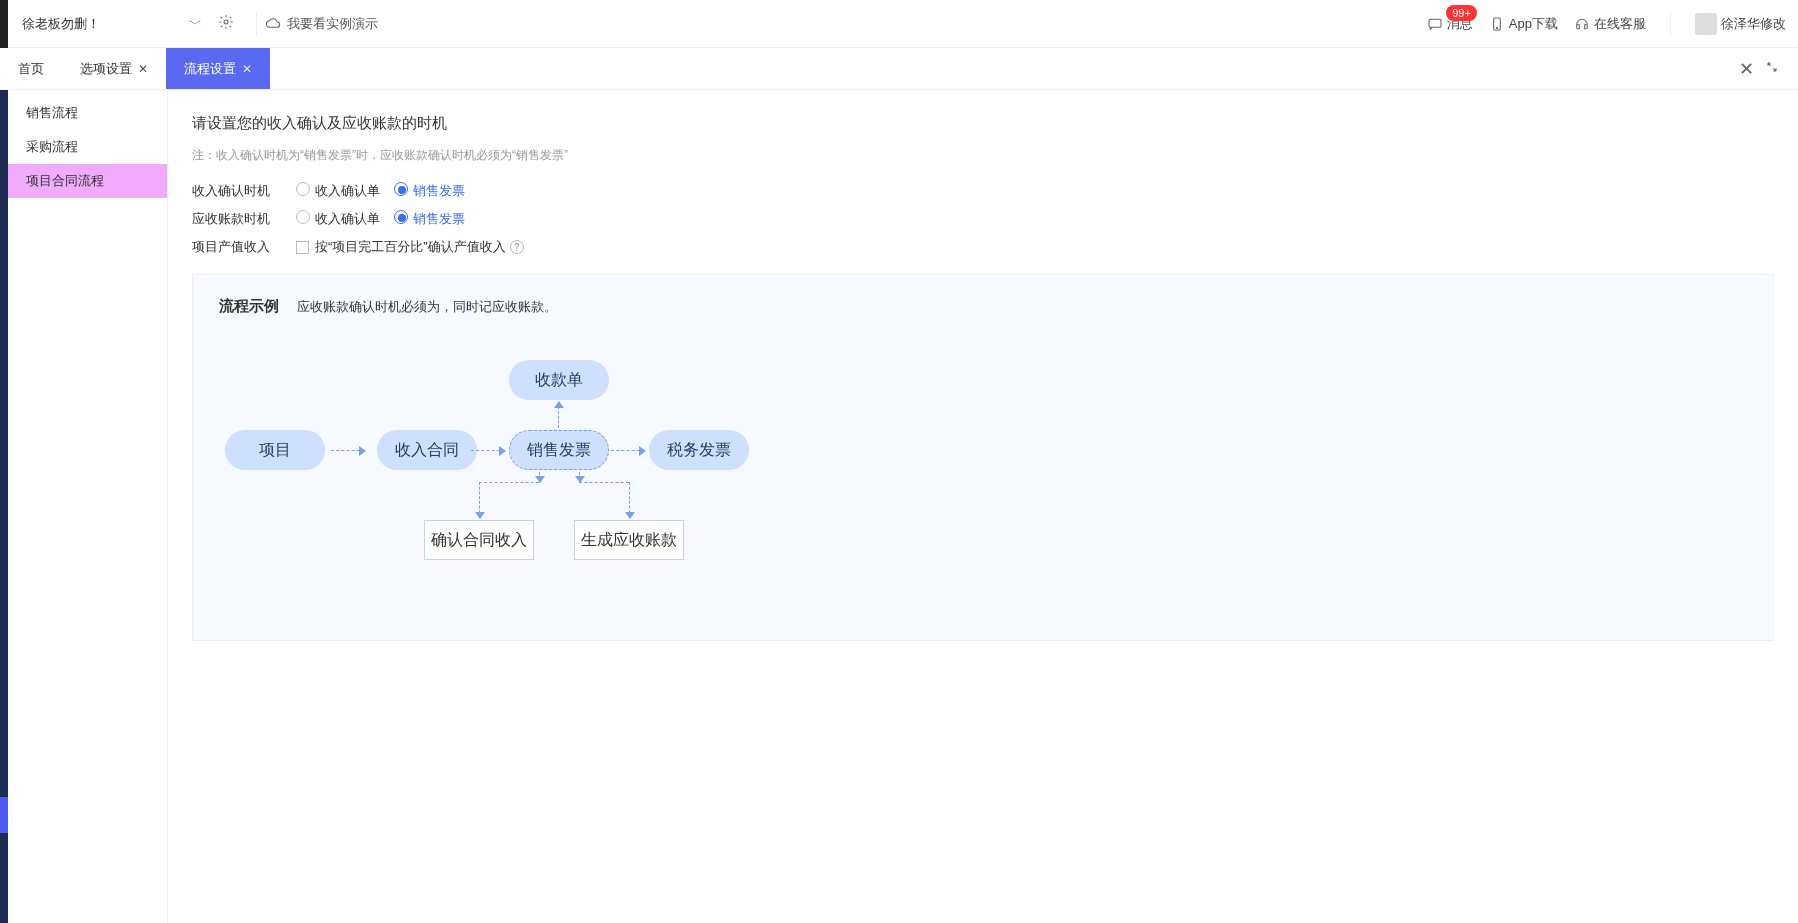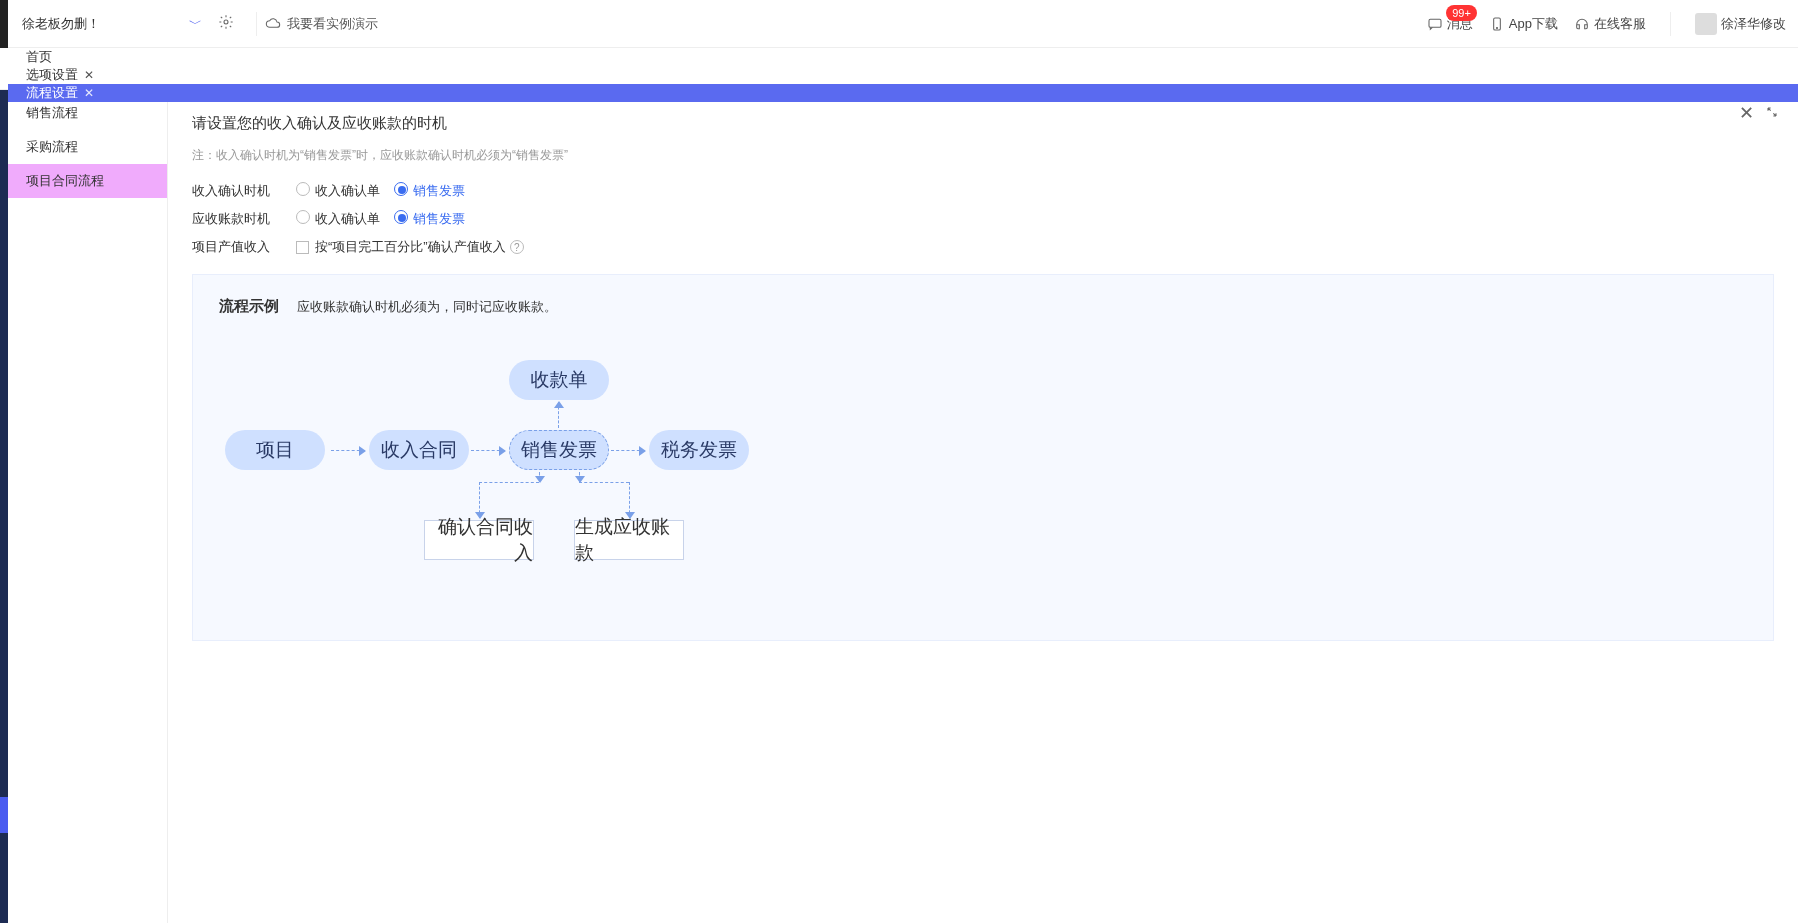--- a/index.html
+++ b/index.html
@@ -13,21 +13,21 @@
   .gear { margin-left: 6px; margin-right: 14px; color:#666; cursor:pointer;}
   .divider-v { width:1px; height:24px; background:#eee; margin: 0 8px; }
   .demo-link { display:flex; align-items:center; gap:6px; color:#555; cursor:pointer;}
   .spacer { flex:1; }
   .top-right { display:flex; align-items:center; gap:16px; }
   .top-item { display:flex; align-items:center; gap:4px; color:#444; cursor:pointer; position:relative;}
   .badge { position:absolute; top:-10px; right:-4px; background:#f33; color:#fff; border-radius:10px; font-size:11px; padding:1px 6px; line-height:14px;}
   .avatar { width:22px; height:22px; border-radius:3px; background:#ddd; display:inline-block;}
   
   
-  .tabsrow { display:flex; align-items:stretch; height:42px; border-bottom:1px solid #eee; padding-left:8px; position:relative;flex-direction:column;}
+  .tabsrow { display:flex; align-items:stretch; height:42px; border-bottom:1px solid #eee; position:relative;}
   .tab { display:flex; align-items:center; padding:0 18px; color:#333; cursor:pointer; gap:6px;}
   .tab.active { background:#5a6af0; color:#fff;}
   .tab .x { font-size:12px; opacity:.85;}
   .tabsrow .close-panel { margin-left:auto; display:flex; align-items:center; padding:0 14px; }
   .close-panel .x-btn { font-size:18px; color:#666; cursor:pointer; padding:0 6px;}
   .close-panel .expand { cursor:pointer; padding:0 4px;}
 
   
   .body { display:flex; min-height: calc(100vh - 90px); }
   .left-rail { width:8px; background:#1d2b53; position:relative;}
@@ -50,21 +50,21 @@
   .cbox { width:13px; height:13px; border:1px solid #bbb; display:inline-block; margin-right:6px;}
   .help-ic { width:14px; height:14px; border:1px solid #bbb; border-radius:50%; display:inline-flex; align-items:center; justify-content:center; font-size:10px; color:#999; margin-left:4px;}
   
   
   .example { margin-top:18px; background:#f6f9ff; border:1px solid #e8eefc; padding:22px 26px 40px 26px; position:relative;}
   .example-head { display:flex; align-items:center; gap:18px; margin-bottom:44px;}
   .example-head .etitle { font-weight:600; font-size:15px;}
   .example-head .edesc { font-size:13px; color:#333;}
   
   .flow-canvas { position:relative; height:240px; }
-  .node { position:absolute; display:flex; align-items:center; justify-content:center; font-size:19px;}
+  .node { position:absolute; display:flex; align-items:center; justify-content:center; font-size:16px;}
   .pill { background:#cfe0ff; border-radius:22px; width:100px; height:40px; color:#2a3a66;}
   .box  { background:#fff; border:1px solid #c8d3ea; width:110px; height:40px; }
   .pill.dashed { border:1.5px dashed #7aa0e8; background:#cfe0ff;}
 
   
   .h-arrow { position:absolute; height:0; border-top:1.5px dashed #7aa0e8; }
   .h-arrow::after{ content:""; position:absolute; right:-1px; top:-5px; border-left:7px solid #7aa0e8; border-top:5px solid transparent; border-bottom:5px solid transparent;}
   .v-arrow-up { position:absolute; width:0; border-left:1.5px dashed #7aa0e8; }
   .v-arrow-up::after{ content:""; position:absolute; left:-5px; top:-1px; border-bottom:7px solid #7aa0e8; border-left:5px solid transparent; border-right:5px solid transparent;}
   .v-arrow-dn { position:absolute; width:0; border-left:1.5px dashed #7aa0e8; }
@@ -208,21 +208,21 @@
 
         <div class="node pill" style="left:290px; top:0px;">
             <span>收款单</span>
           </div>
 
         <div class="v-arrow-up" style="left:339px; top:42px; height:26px;"></div>
 
         <div class="node pill" style="left:6px;  top:70px;">
             <span>项目</span>
           </div>
-        <div class="node pill" style="left:150px; top:70px;">
+        <div class="node pill" style="left:158px; top:70px;">
             <span>收入合同</span>
           </div>
         <div class="node pill dashed" style="left:290px; top:70px;">
             <span>销售发票</span>
           </div>
         <div class="node pill" style="left:430px; top:70px;">
             <span>税务发票</span>
           </div>
 
         <div class="h-arrow" style="left:112px; top:90px; width:34px;"></div>

